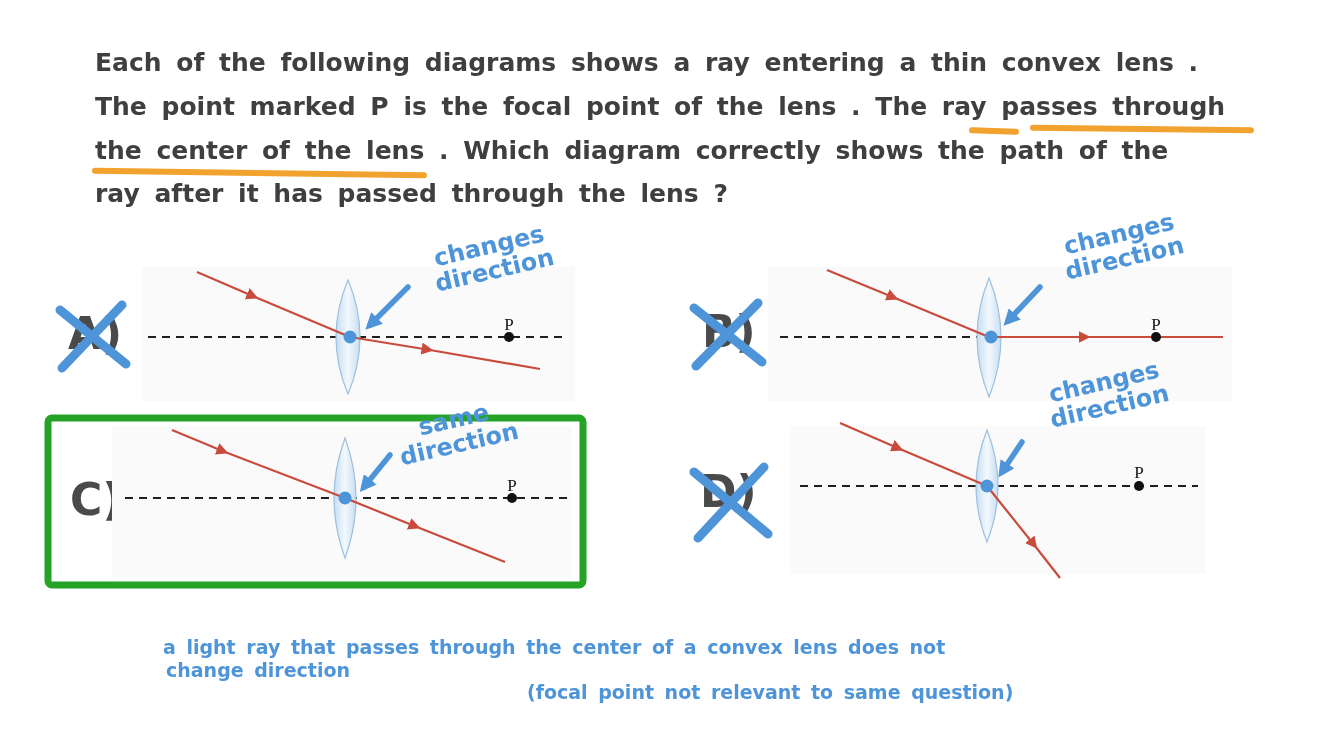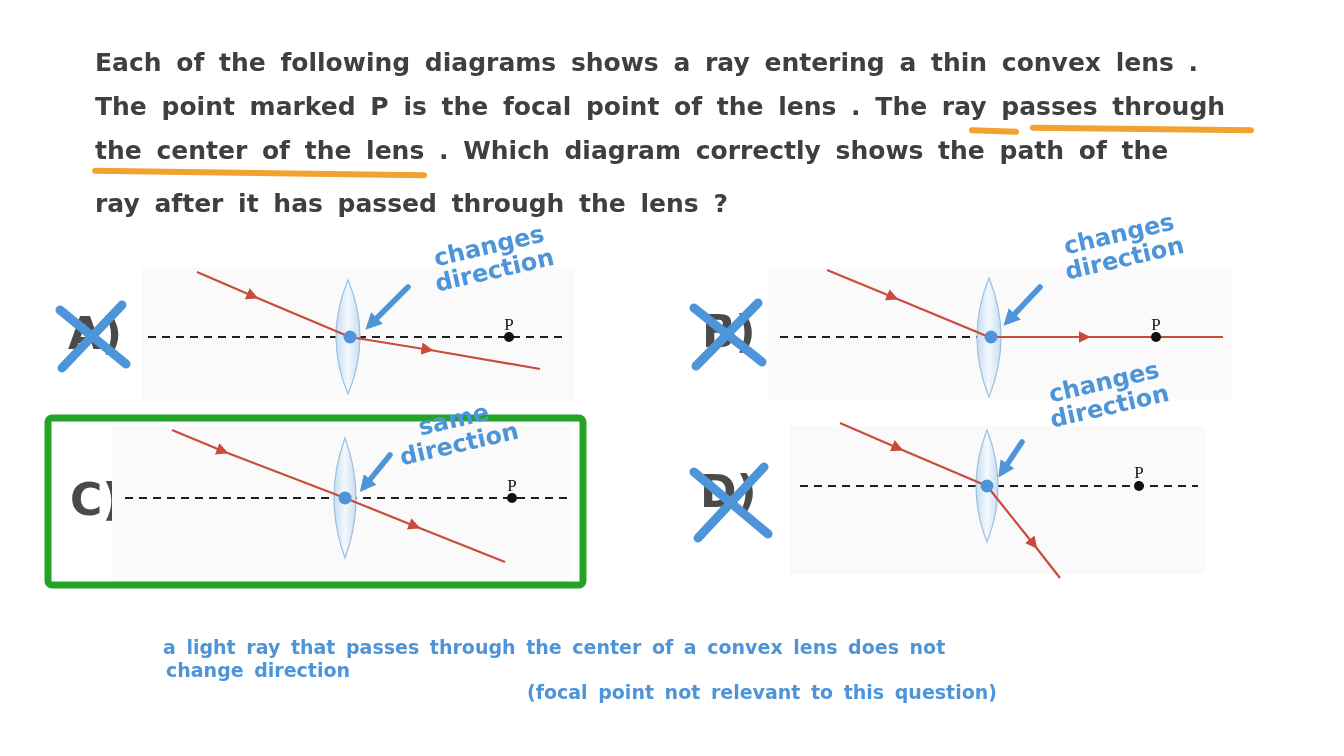--- a/index.html
+++ b/index.html
@@ -17,21 +17,21 @@
   .plabel{font-family:"Liberation Serif",serif;font-size:17px;fill:#111;}
 </style>
 </head>
 <body>
 
 <div class="canvas">
 
   <div class="qline" style="left:95px;top:48px">Each of the following diagrams shows a ray entering a thin convex lens .</div>
   <div class="qline" style="left:95px;top:92px">The point marked P is the focal point of the lens . The ray passes through</div>
   <div class="qline" style="left:95px;top:136px">the center of the lens . Which diagram correctly shows the path of the</div>
-  <div class="qline" style="left:95px;top:189px">ray after it has passed through the lens ?</div>
+  <div class="qline" style="left:95px;top:179px">ray after it has passed through the lens ?</div>
 
   <div class="ul" style="left:969px;top:128px;width:50px;transform:rotate(2deg)"></div>
   <div class="ul" style="left:1030px;top:126px;width:224px;transform:rotate(0.6deg)"></div>
   <div class="ul" style="left:92px;top:170px;width:335px;transform:rotate(0.8deg)"></div>
 
   <div class="optlabel" style="left:68px;top:308px">A)</div>
   <svg style="left:52px;top:298px" width="84" height="76">
     <line x1="8" y1="12" x2="74" y2="66" stroke="#4e94d8" stroke-width="9" stroke-linecap="round"></line>
     <line x1="70" y1="7" x2="10" y2="70" stroke="#4e94d8" stroke-width="9" stroke-linecap="round"></line>
   </svg>
@@ -150,15 +150,15 @@
     <path d="M232,73 L280,133 L305,165" fill="none" stroke="#c94b3c" stroke-width="2.2" marker-mid="url(#dR)"></path>
     <circle cx="232" cy="73" r="6.5" fill="#4e94d8"></circle>
     <text x="384" y="65" text-anchor="middle" class="plabel">P</text>
     <circle cx="384" cy="73" r="5" fill="#111"></circle>
     <line x1="267" y1="29" x2="247" y2="59" stroke="#4e94d8" stroke-width="5.5" stroke-linecap="round" marker-end="url(#dB)"></line>
   </svg>
   <div class="annot" style="left:1033px;top:386px;width:140px">changes direction</div>
 
   <div class="note" style="left:163px;top:636px">a light ray that passes through the center of a convex lens does not</div>
   <div class="note" style="left:166px;top:659px">change direction</div>
-  <div class="note" style="left:527px;top:681px">(focal point not relevant to this question)</div>
+  <div class="note" style="left:527px;top:681px">(focal point not relevant to same question)</div>
 
 </div>
 
 </body></html>

